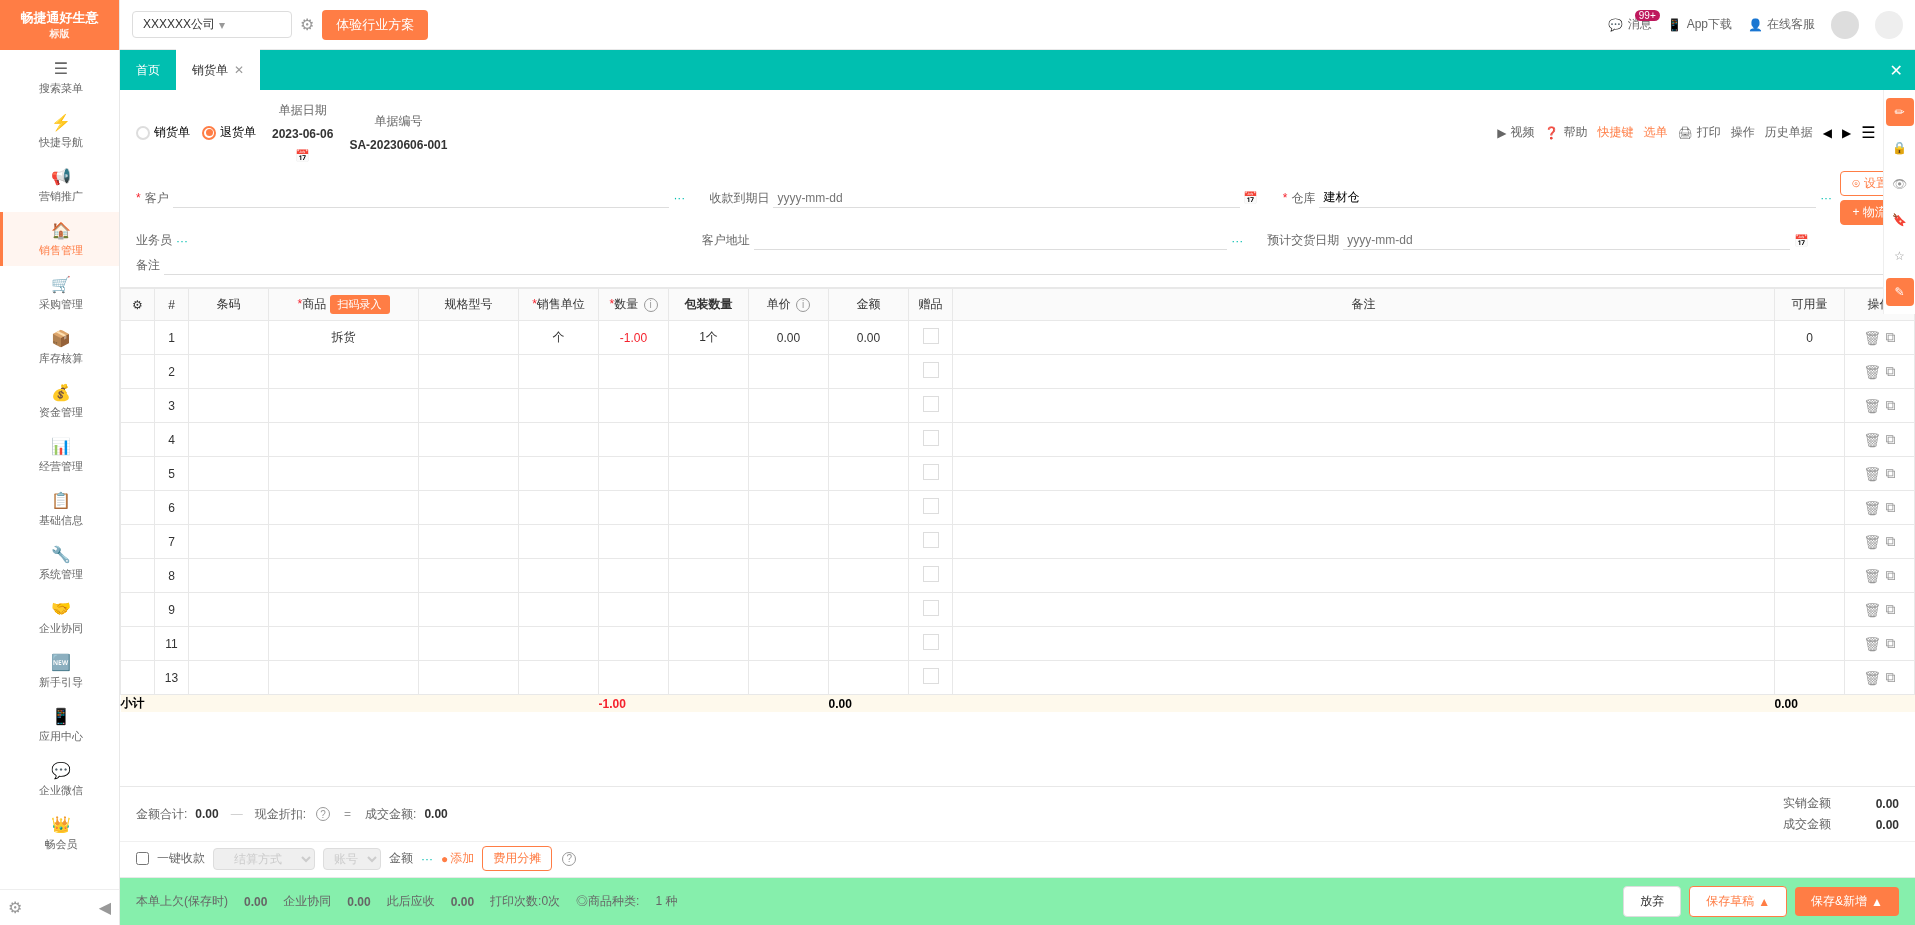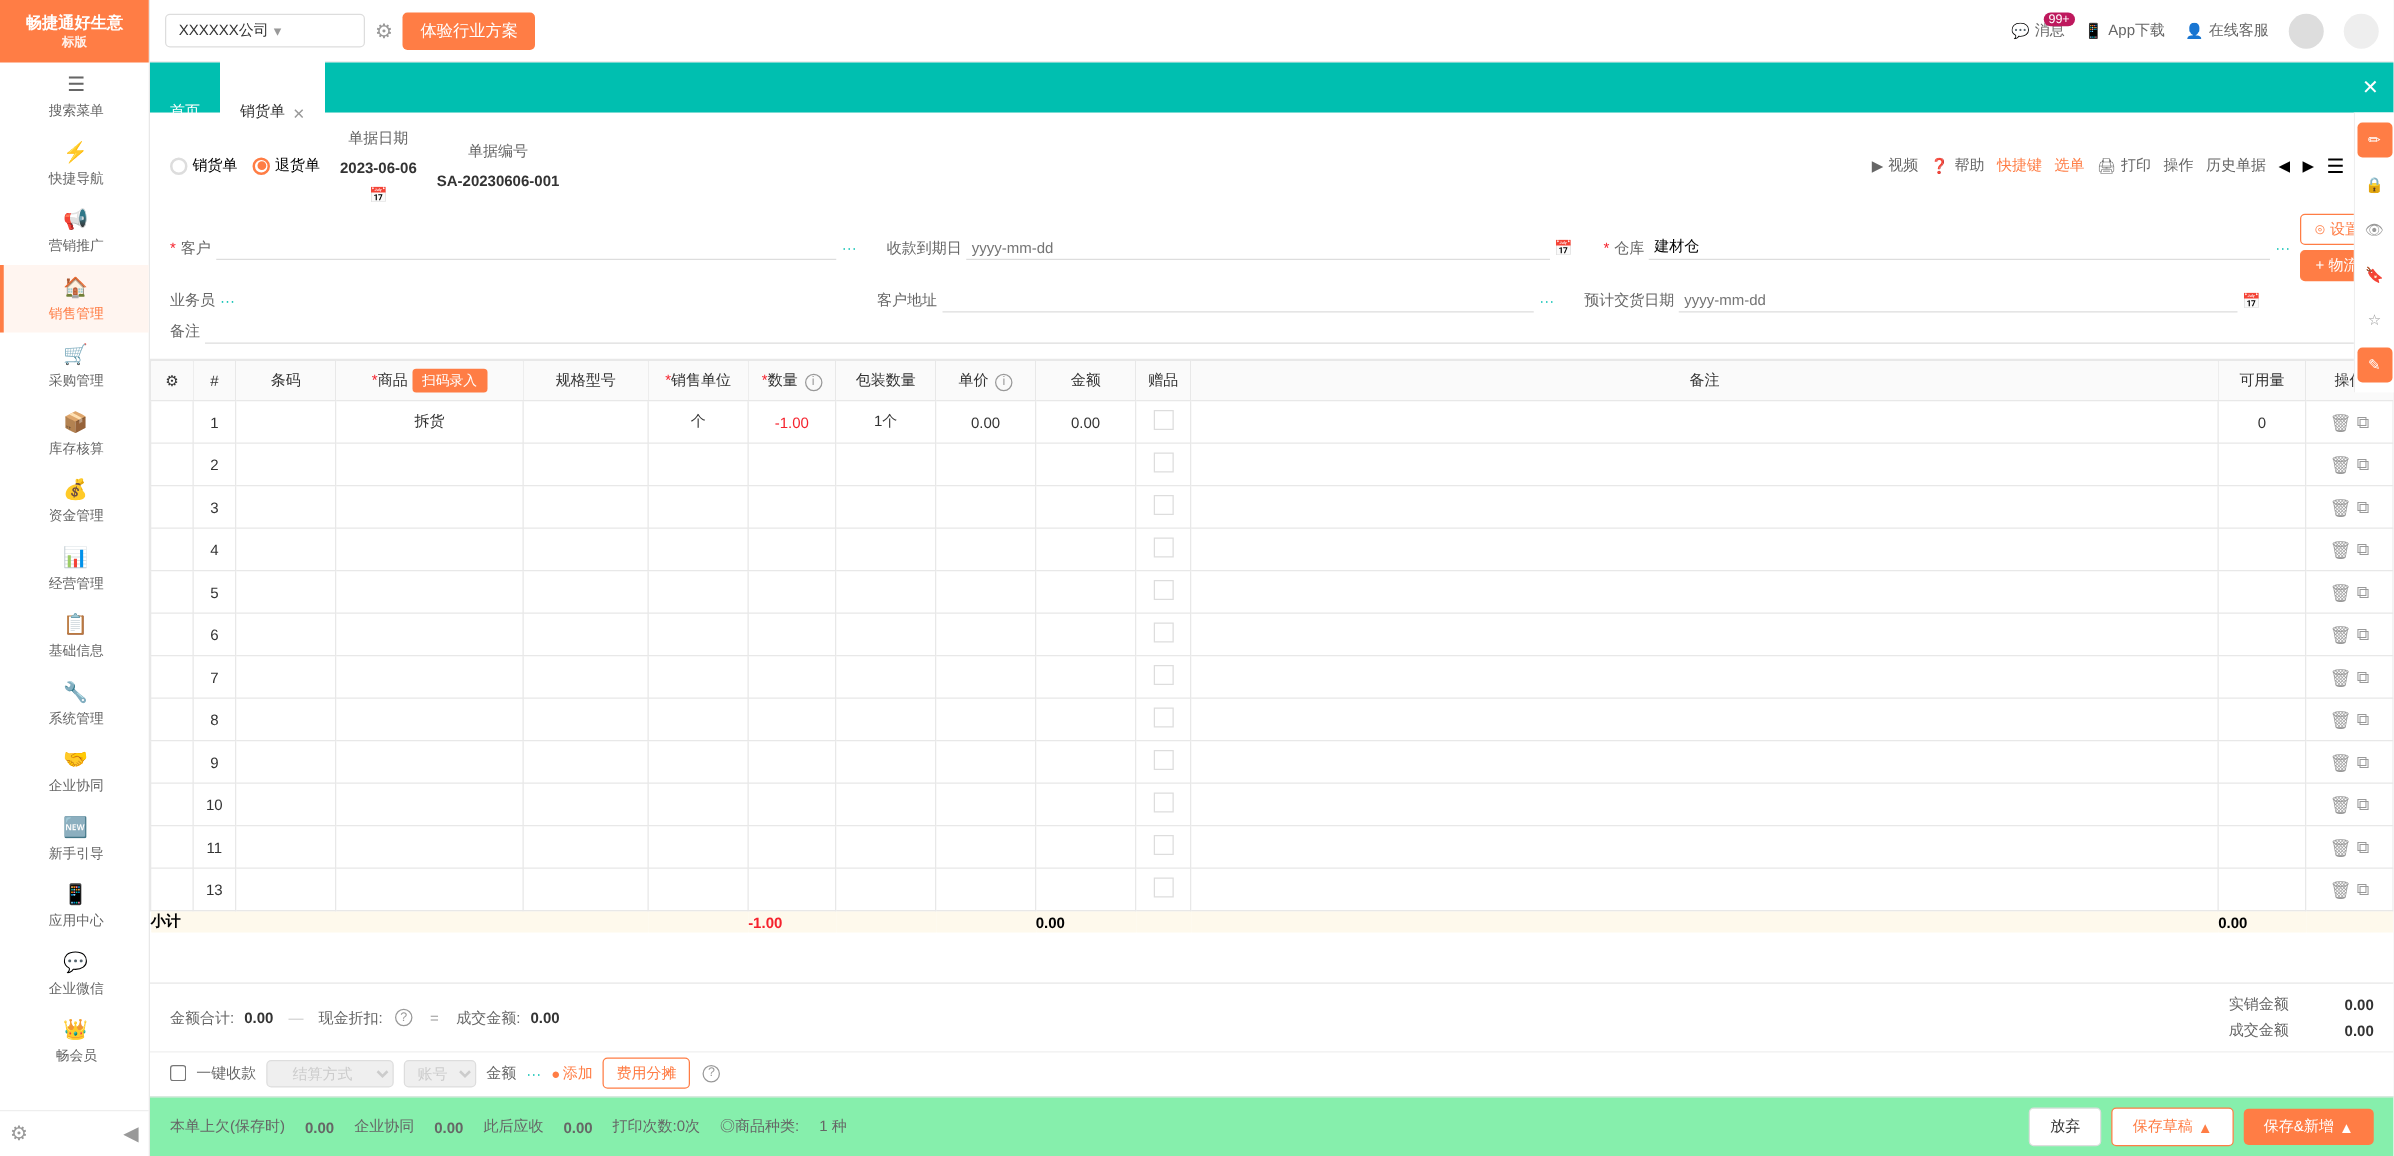--- a/index.html
+++ b/index.html
@@ -26,21 +26,21 @@
     .company-select .arrow { color: #999; }
     .gear-btn { color: #999; font-size: 16px; cursor: pointer; }
     .trial-btn { background: #ff7d45; color: #fff; border: none; border-radius: 4px; padding: 6px 14px; cursor: pointer; font-size: 13px; }
     .topbar-right { margin-left: auto; display: flex; align-items: center; gap: 16px; color: #666; }
     .topbar-right-item { display: flex; align-items: center; gap: 4px; cursor: pointer; position: relative; }
     .badge { background: #be185d; color: #fff; border-radius: 10px; padding: 0 4px; font-size: 10px; position: absolute; top: -6px; right: -8px; }
     .avatar { width: 28px; height: 28px; border-radius: 50%; background: #ddd; }
 
     
     .tabbar { height: 40px; background: #00bfb0; display: flex; align-items: center; padding: 0 0; flex-shrink: 0; position: relative; }
-    .tab { height: 56px; display: flex; align-items: flex-end; padding: 0 16px; cursor: pointer; color: rgba(255,255,255,0.85); gap: 6px; font-size: 13px; }
+    .tab { height: 56px; display: flex; align-items: center; padding: 0 16px; cursor: pointer; color: rgba(255,255,255,0.85); gap: 6px; font-size: 13px; }
     .tab.active { background: #fff; color: #333; border-radius: 4px 4px 0 0; }
     .tab .tab-close { font-size: 12px; color: #999; cursor: pointer; }
     .tab-home { color: #fff; }
     .tabbar-close { position: absolute; right: 12px; color: #fff; cursor: pointer; font-size: 16px; }
 
     
     .content { flex: 1; background: #f5f5f5; overflow: hidden; display: flex; flex-direction: column; }
 
     
     .form-area { background: #fff; padding: 12px 16px; border-bottom: 1px solid #e8e8e8; flex-shrink: 0; }
@@ -329,21 +329,21 @@
           <tr>
             <th style="width:34px;"><span>⚙</span></th>
             <th style="width:34px;">#</th>
             <th style="width:80px;">条码</th>
             <th style="width:150px;"><span class="required">*</span>商品
               <button class="scan-btn">扫码录入</button>
             </th>
             <th style="width:100px;">规格型号</th>
             <th style="width:80px;"><span class="required">*</span>销售单位</th>
             <th style="width:70px;"><span class="required">*</span>数量 <span class="info-circle">i</span></th>
-            <th style="width:80px;">包装数量</th>
+            <th style="width:80px;font-weight:bold;">包装数量</th>
             <th style="width:80px;">单价 <span class="info-circle">i</span></th>
             <th style="width:80px;">金额</th>
             <th style="width:44px;">赠品</th>
             <th style="min-width:200px;">备注</th>
             <th style="width:70px;">可用量</th>
             <th style="width:70px;">操作</th>
           </tr>
         </thead>
         <tbody id="table-body">
         <tr>
@@ -510,41 +510,20 @@
       <td>
         <div class="op-btns">
           <button class="icon-btn">🗑</button>
           <button class="icon-btn">⧉</button>
         </div>
       </td>
     </tr>
             <tr>
       <td></td>
       <td>9</td>
-      <td contenteditable="true" style=""></td>
-      <td contenteditable="true" style=""></td>
-      <td contenteditable="true" style=""></td>
-      <td contenteditable="true" style=""></td>
-      <td contenteditable="true" style=""></td>
-      <td contenteditable="true" style=""></td>
-      <td contenteditable="true" style=""></td>
-      <td contenteditable="true" style=""></td>
-      <td><span class="checkbox-cell"></span></td>
-      <td contenteditable="true" style=""></td>
-      <td></td>
-      <td>
-        <div class="op-btns">
-          <button class="icon-btn">🗑</button>
-          <button class="icon-btn">⧉</button>
-        </div>
-      </td>
-    </tr>
-            <tr>
-      <td></td>
-      <td>10</td>
       <td contenteditable="true" style=""></td>
       <td contenteditable="true" style=""></td>
       <td contenteditable="true" style=""></td>
       <td contenteditable="true" style=""></td>
       <td contenteditable="true" style=""></td>
       <td contenteditable="true" style=""></td>
       <td contenteditable="true" style=""></td>
       <td contenteditable="true" style=""></td>
       <td><span class="checkbox-cell"></span></td>
       <td contenteditable="true" style=""></td>

